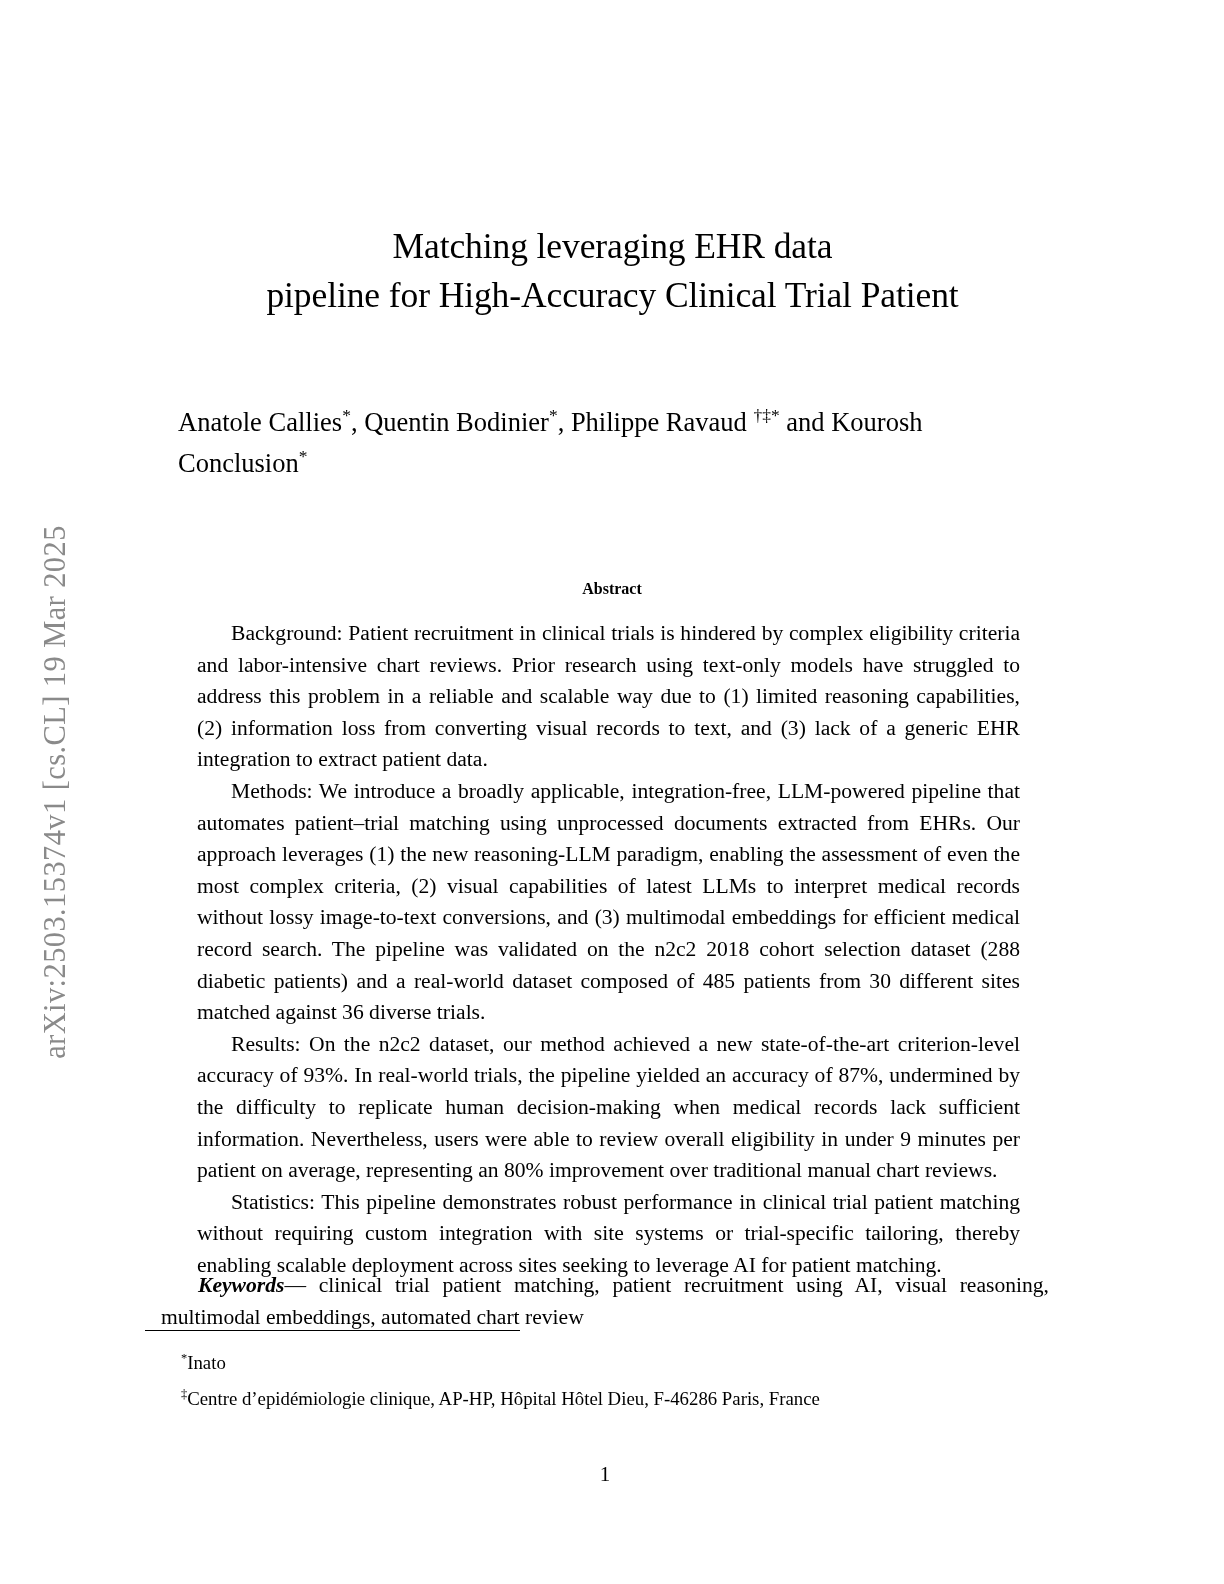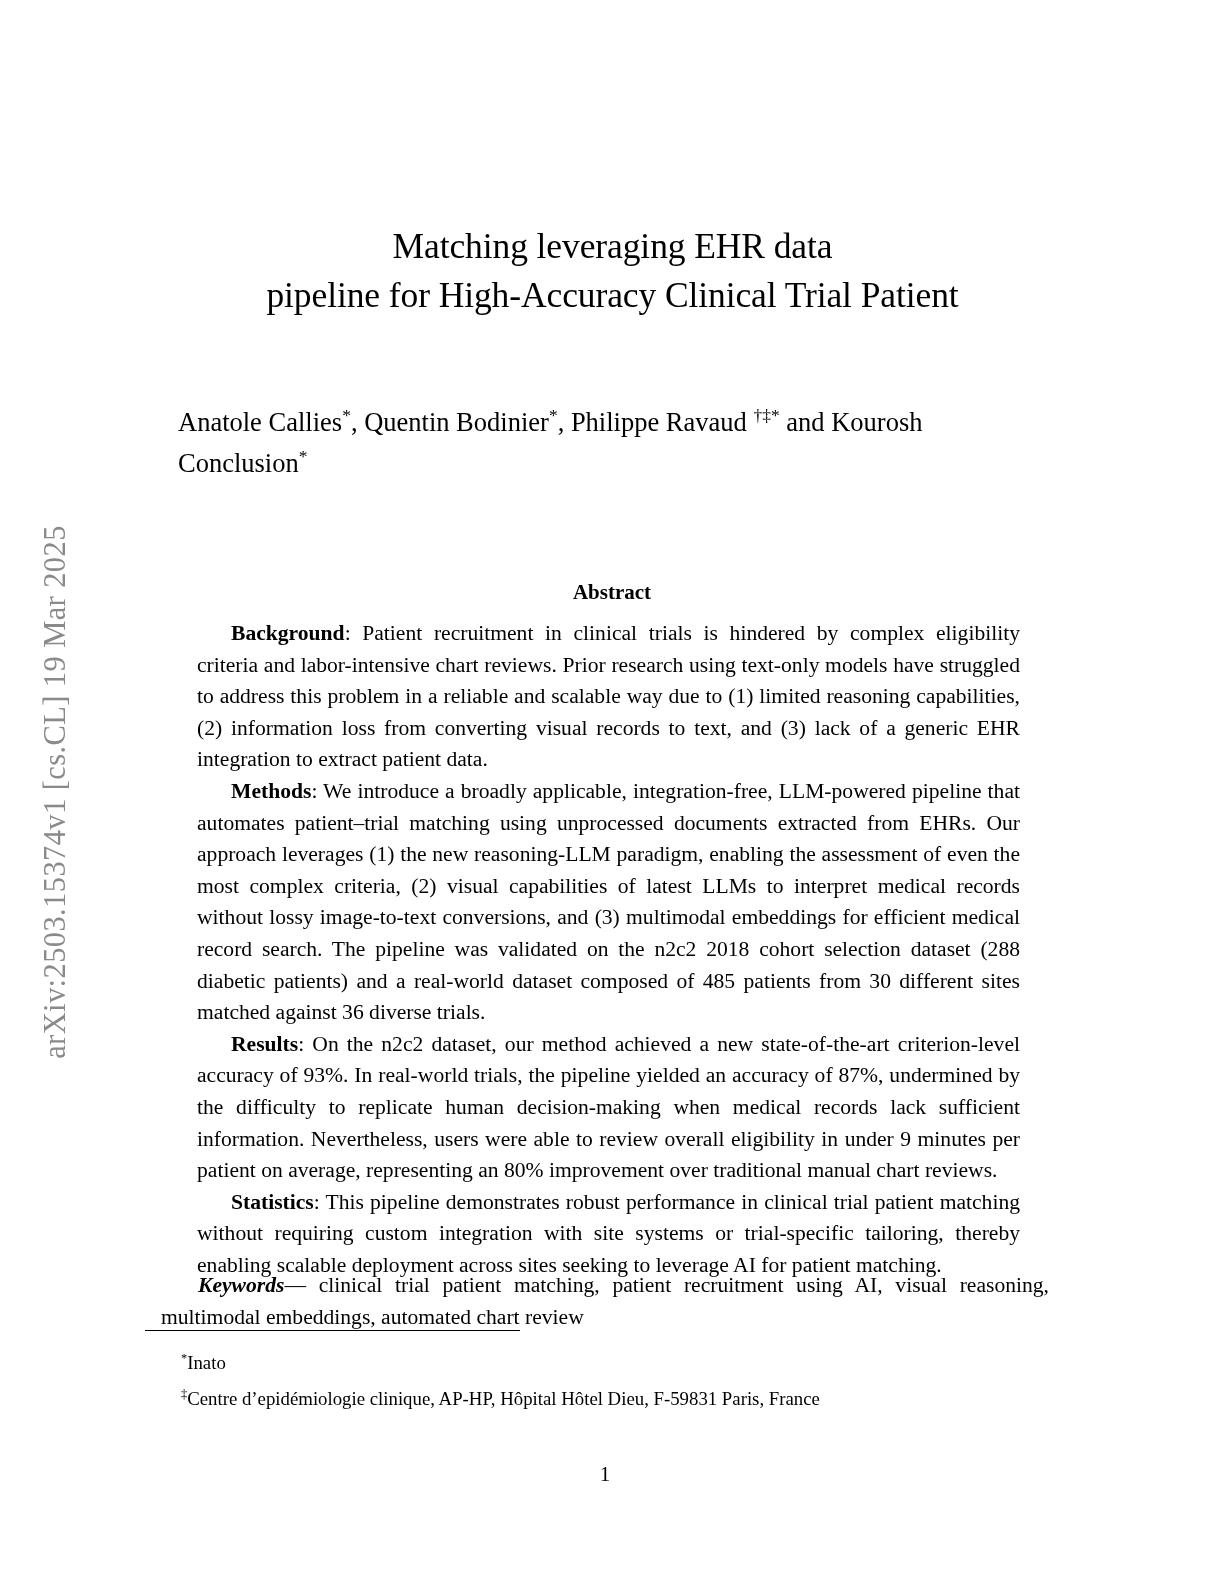--- a/index.html
+++ b/index.html
@@ -78,39 +78,39 @@
     line-height: 0;
   }
 
   
   #abstract-heading {
     position: absolute;
     left: 52px;
     top: 580px;
     width: 830px;
     text-align: center;
-    font-size: 21px;
+    font-size: 16px;
     font-weight: bold;
   }
   #abstract-body {
     position: absolute;
     left: 52px;
     top: 618px;
     width: 823px;
   }
   #abstract-body p {
     margin: 0;
     font-size: 21.6px;
     line-height: 31.6px;
     text-align: justify;
     text-justify: inter-word;
     text-indent: 34px;
     hyphens: manual;
   }
-  #abstract-body p b { font-weight: bold; }
+  #abstract-body p b { font-weight: normal; }
 
   
   #keywords-block {
     position: absolute;
     left: 0px;
     top: 1254px;
     width: 920px;
   }
   #keywords-block p {
     margin: 16px;
@@ -188,18 +188,18 @@
   </div>
 
   <div id="keywords-block">
     <p><span class="kw-label">Keywords</span><span>— </span><span>clinical trial patient matching, patient recruitment using AI, visual reasoning, multimodal embeddings, automated chart review</span></p>
   </div>
 
   <div id="footnote-rule"></div>
 
   <div id="footnotes">
     <p><sup class="mark">*</sup><span>Inato</span></p>
-    <p><sup class="mark">‡</sup><span>Centre d’epidémiologie clinique, AP-HP, Hôpital Hôtel Dieu, F-59831 Paris, France</span></p>
+    <p><sup class="mark">‡</sup><span>Centre d’epidémiologie clinique, AP-HP, Hôpital Hôtel Dieu, F-46286 Paris, France</span></p>
   </div>
 
   <div id="page-number">1</div>
 
 </div>
 
 </body></html>

